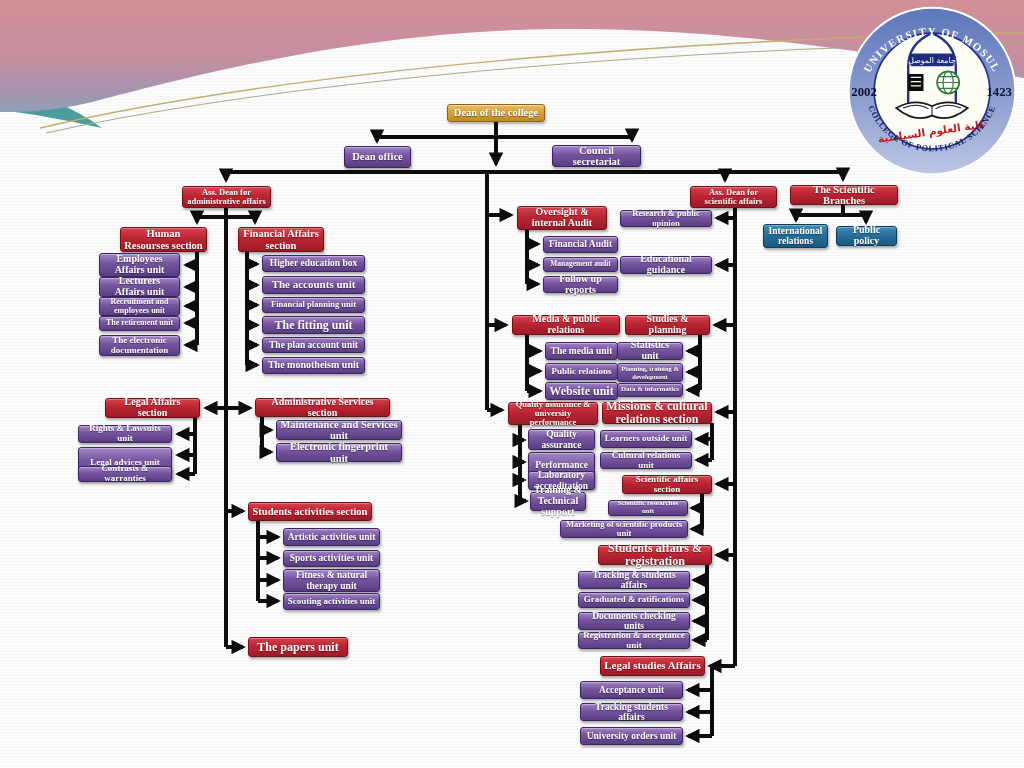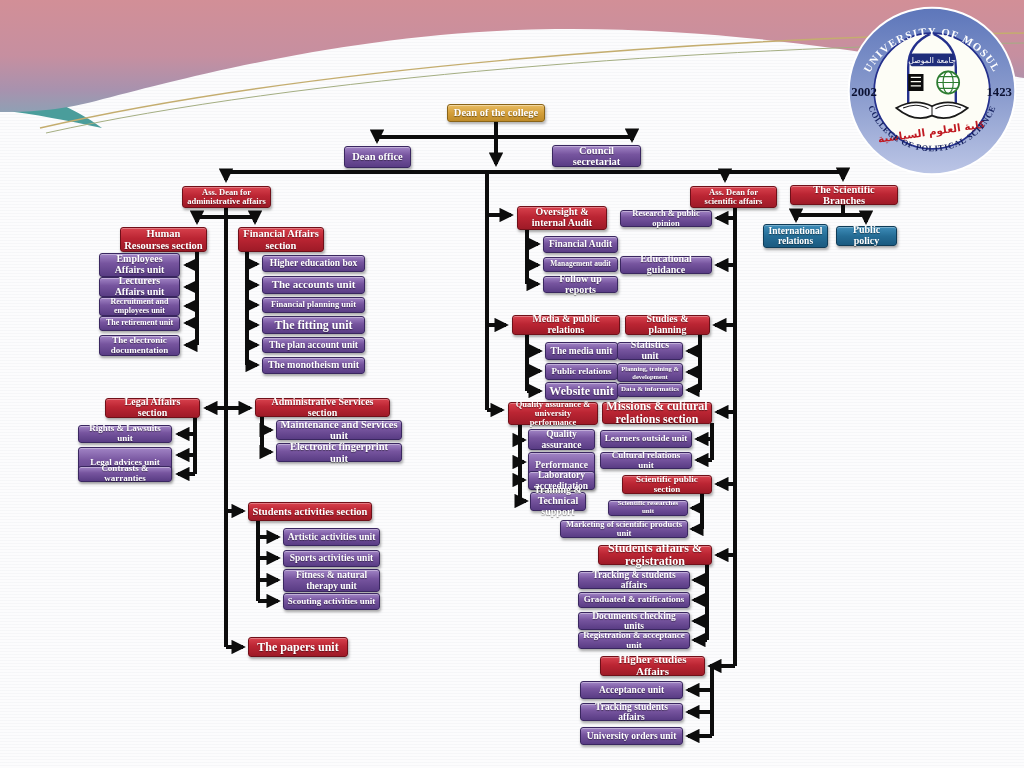--- a/index.html
+++ b/index.html
@@ -228,31 +228,31 @@
 
   <div class="node red" style="left:690px;top:186px;width:87px;height:22px;font-size:8.5px">Ass. Dean for scientific affairs</div>
   <div class="node red" style="left:790px;top:185px;width:108px;height:20px;font-size:10.5px">The Scientific Branches</div>
   <div class="node blue" style="left:763px;top:224px;width:65px;height:24px;font-size:9.5px">International relations</div>
   <div class="node blue" style="left:836px;top:226px;width:61px;height:20px;font-size:10px">Public policy</div>
 
   <div class="node red" style="left:602px;top:402px;width:110px;height:22px;font-size:12px">Missions &amp; cultural relations section</div>
   <div class="node purple" style="left:600px;top:430px;width:92px;height:18px;font-size:9px">Learners outside unit</div>
   <div class="node purple" style="left:600px;top:452px;width:92px;height:17px;font-size:9px">Cultural relations unit</div>
 
-  <div class="node red" style="left:622px;top:475px;width:90px;height:19px;font-size:9px">Scientific public section</div>
+  <div class="node red" style="left:622px;top:475px;width:90px;height:19px;font-size:9px">Scientific affairs section</div>
   <div class="node purple" style="left:608px;top:500px;width:80px;height:16px;font-size:7px">Scientific researches unit</div>
   <div class="node purple" style="left:560px;top:520px;width:128px;height:18px;font-size:8.5px">Marketing of scientific products unit</div>
 
   <div class="node red" style="left:598px;top:545px;width:114px;height:20px;font-size:12px">Students affairs &amp; registration</div>
   <div class="node purple" style="left:578px;top:571px;width:112px;height:18px;font-size:9.5px">Tracking &amp; students affairs</div>
   <div class="node purple" style="left:578px;top:592px;width:112px;height:16px;font-size:9px">Graduated &amp; ratifications</div>
   <div class="node purple" style="left:578px;top:612px;width:112px;height:18px;font-size:9.5px">Documents checking units</div>
   <div class="node purple" style="left:578px;top:632px;width:112px;height:17px;font-size:9px">Registration &amp; acceptance unit</div>
 
-  <div class="node red" style="left:600px;top:656px;width:105px;height:20px;font-size:11px">Higher studies Affairs</div>
+  <div class="node red" style="left:600px;top:656px;width:105px;height:20px;font-size:11px">Legal studies Affairs</div>
   <div class="node purple" style="left:580px;top:681px;width:103px;height:18px;font-size:9.5px">Acceptance unit</div>
   <div class="node purple" style="left:580px;top:703px;width:103px;height:18px;font-size:9.5px">Tracking students affairs</div>
   <div class="node purple" style="left:580px;top:727px;width:103px;height:18px;font-size:9.5px">University orders unit</div>
 
   <svg class="layer" width="172" height="170" viewBox="0 0 100 100" style="left:846px;top:6px;z-index:4">
     <defs>
       <linearGradient id="ring" x1="0" y1="0" x2="0" y2="1">
         <stop offset="0" stop-color="#5d76ba"></stop>
         <stop offset="0.55" stop-color="#8d9ecf"></stop>
         <stop offset="1" stop-color="#bcc6e6"></stop>

